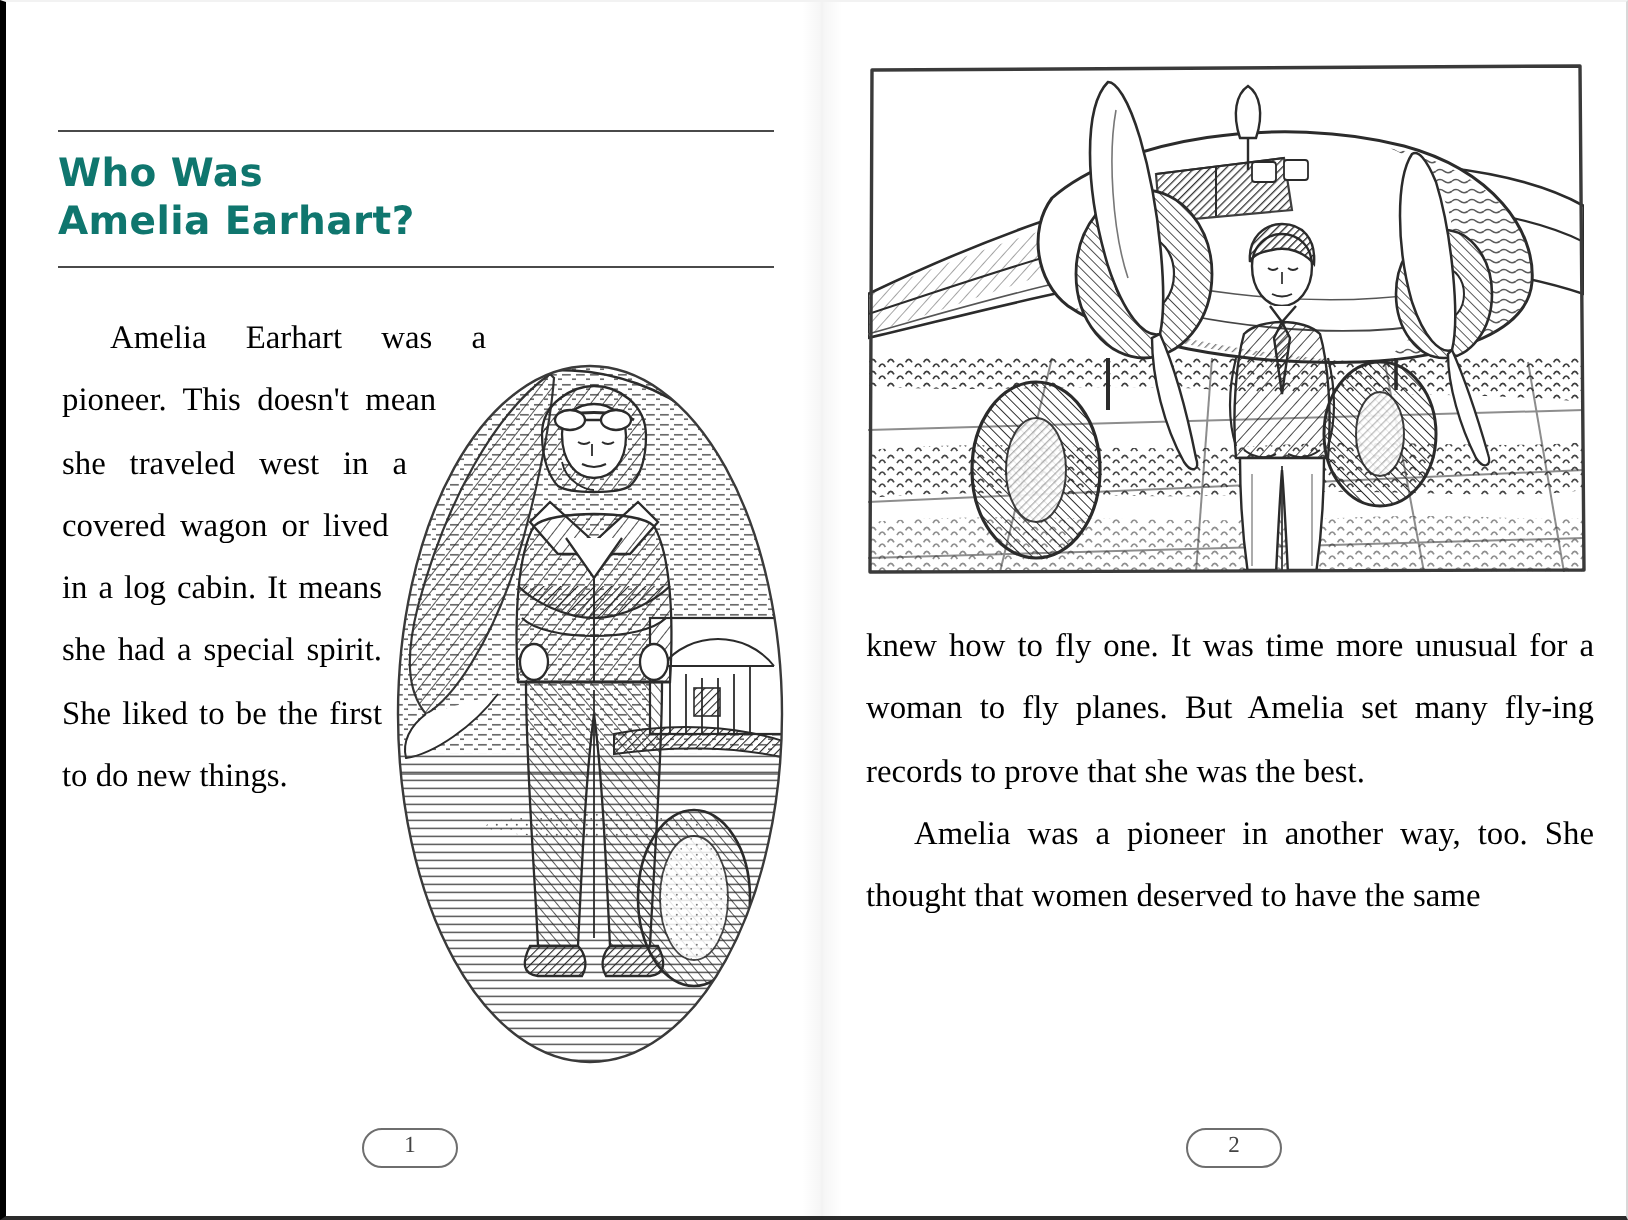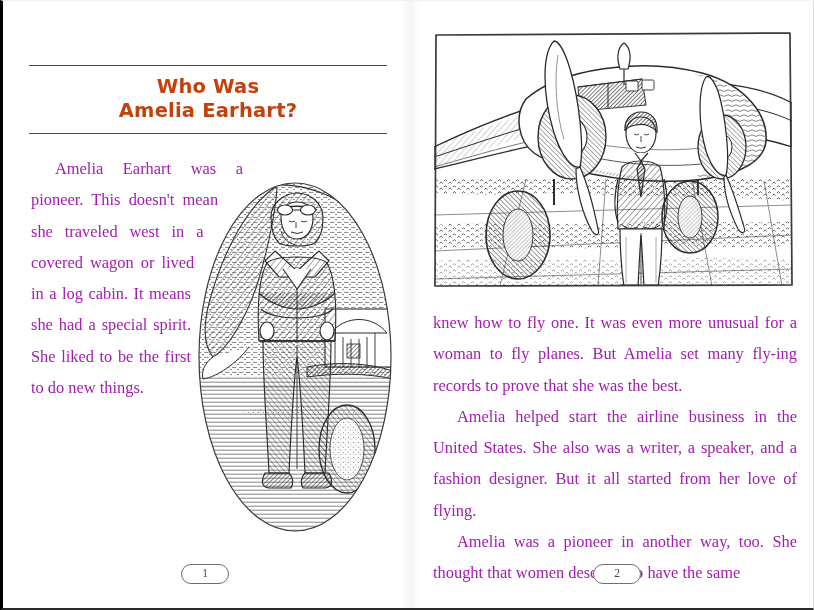--- a/index.html
+++ b/index.html
@@ -60,38 +60,37 @@
     border-top: 1.6px solid #4a4a4a;
     margin: 0;
   }
   #title-block {
     position: absolute;
     left: 22px;
     top: 64px;
     width: 358px;
   }
   #chapter-title {
-    text-align: center;
     font-family: "DejaVu Sans", "Liberation Sans", sans-serif;
     font-weight: bold;
     font-size: 19.5px;
     line-height: 24px;
     letter-spacing: 0.2px;
-    color: #c2410c;
+    color: #0f766e;
     margin: 9px 0 10px 0;
     white-space: pre-line;
   }
 
   
   .bodytext {
     font-family: "Liberation Serif", "DejaVu Serif", serif;
     font-size: 16.4px;
     line-height: 31.3px;
     text-align: justify;
-    color: #a21caf;
+    color: #000000;
     -webkit-hyphens: manual;
     hyphens: manual;
   }
   .bodytext p { margin: 0; }
   .bodytext p.indent { text-indent: 24px; }
 
   #left-text {
     position: absolute;
     left: 24px;
     top: 152px;
@@ -423,22 +422,21 @@
             <path d="M192 256 C187 261 188 266 195 266 L209 266 C211 262 209 258 208 256 Z" fill="url(#pDark)"></path>
             <path d="M214 256 C213 258 211 262 213 266 L227 266 C234 266 235 261 230 256 Z" fill="url(#pDark)"></path>
           </g>
         </g>
 
         <path d="M6 6 L360 4 L362 256 L5 257 Z" fill="none" stroke="#3a3a3a" stroke-width="1.7" stroke-linejoin="round"></path>
       </svg>
     </div>
 
     <div id="right-text" class="bodytext">
-      <p>knew how to fly one. It was even more unusual for a woman to fly planes. But Amelia set many fly-ing records to prove that she was the best.</p>
-      <p class="indent">Amelia helped start the airline business in the United States. She also was a writer, a speaker, and a fashion designer. But it all started from her love of flying.</p>
+      <p>knew how to fly one. It was time more unusual for a woman to fly planes. But Amelia set many fly-ing records to prove that she was the best.</p>
       <p class="indent">Amelia was a pioneer in another way, too. She thought that women deserved to have the same</p>
     </div>
 
     <div class="folio">
       <span class="folio-pill">2</span>
     </div>
   </div>
 
 </div>
 

